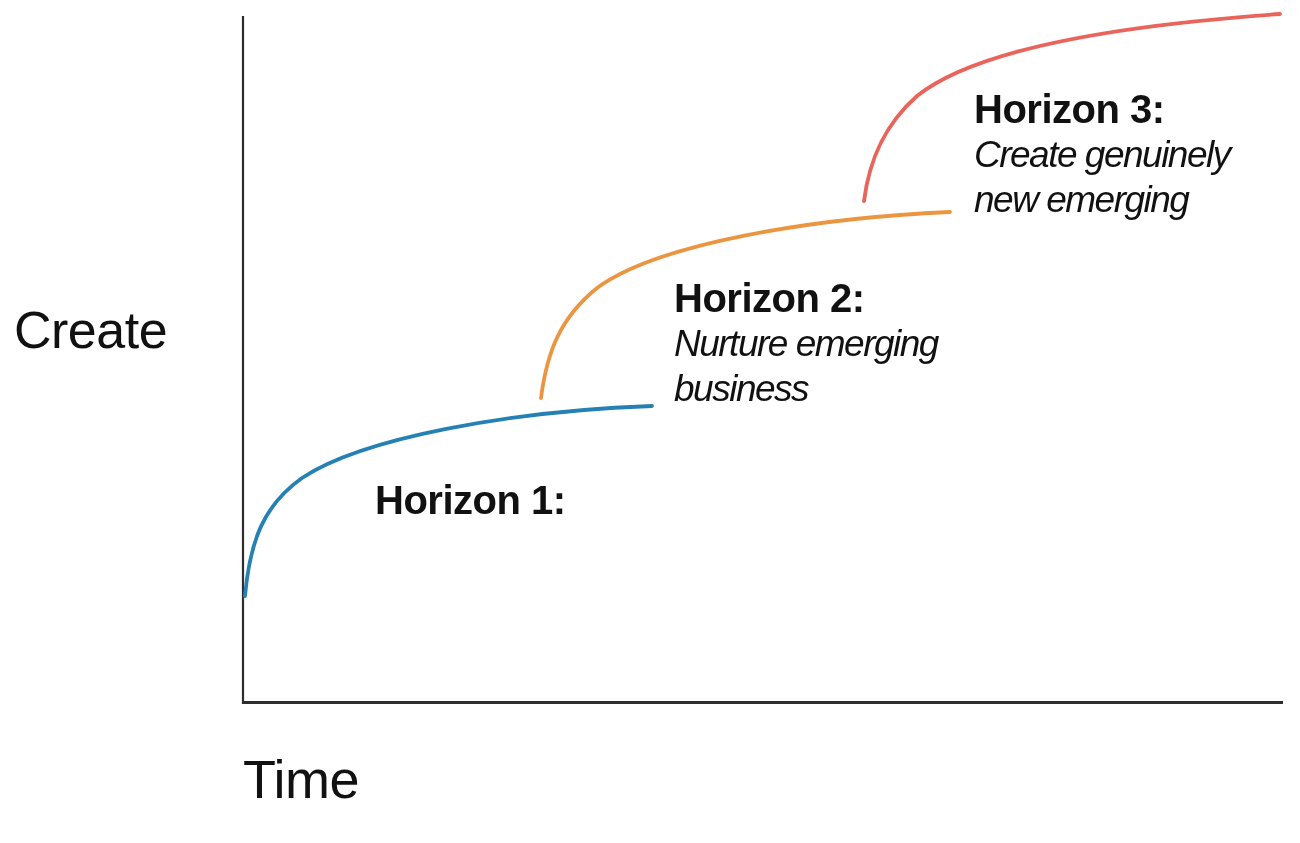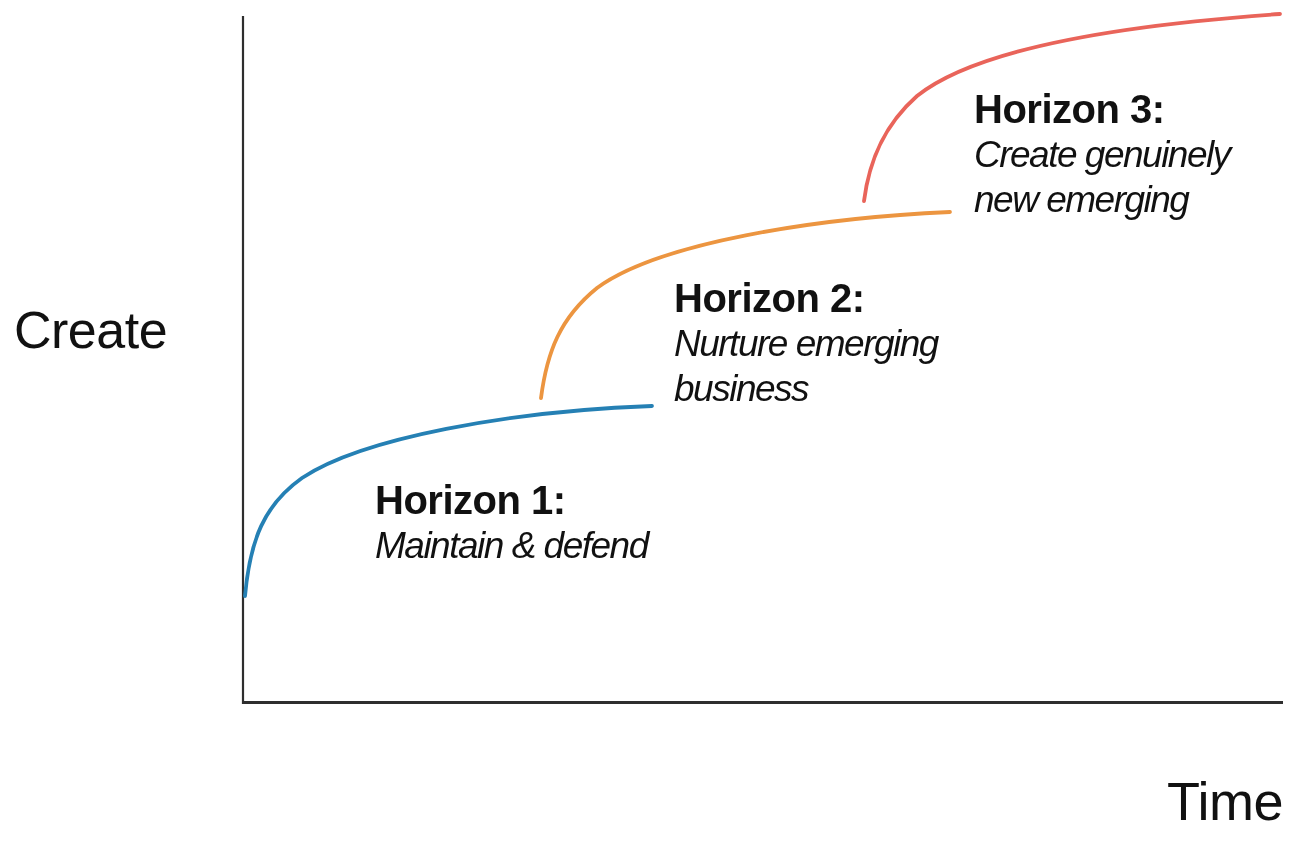--- a/index.html
+++ b/index.html
@@ -28,23 +28,23 @@
     font-size: 52px;
     letter-spacing: -0.5px;
     white-space: nowrap;
   }
   .axis-label.value {
     left: 14px;
     top: 300px;
   }
   .axis-label.time {
     left: 243px;
-    top: 770px;
+    top: 748px;
     width: 1040px;
-    text-align: right;
+    text-align: left;
     font-size: 54px;
   }
   .horizon-label {
     position: absolute;
     color: #111111;
   }
   .horizon-label .h-title {
     font-size: 40px;
     font-weight: bold;
     line-height: 46px;
@@ -78,21 +78,20 @@
 
     <path d="M 864 201 C 869 162 883 126 917 96 C 977 48 1122 25 1280 14" fill="none" stroke-width="3.8" stroke-linecap="round" stroke="#e9645a"></path>
   </svg>
 
   <div class="axis-label value">Create</div>
 
   <div class="axis-label time">Time</div>
 
   <div class="horizon-label h1">
     <div class="h-title">Horizon 1:</div>
-    <div class="h-desc">Maintain &amp; defend</div>
   </div>
 
   <div class="horizon-label h2">
     <div class="h-title">Horizon 2:</div>
     <div class="h-desc">Nurture emerging</div>
     <div class="h-desc">business</div>
   </div>
 
   <div class="horizon-label h3">
     <div class="h-title">Horizon 3:</div>

